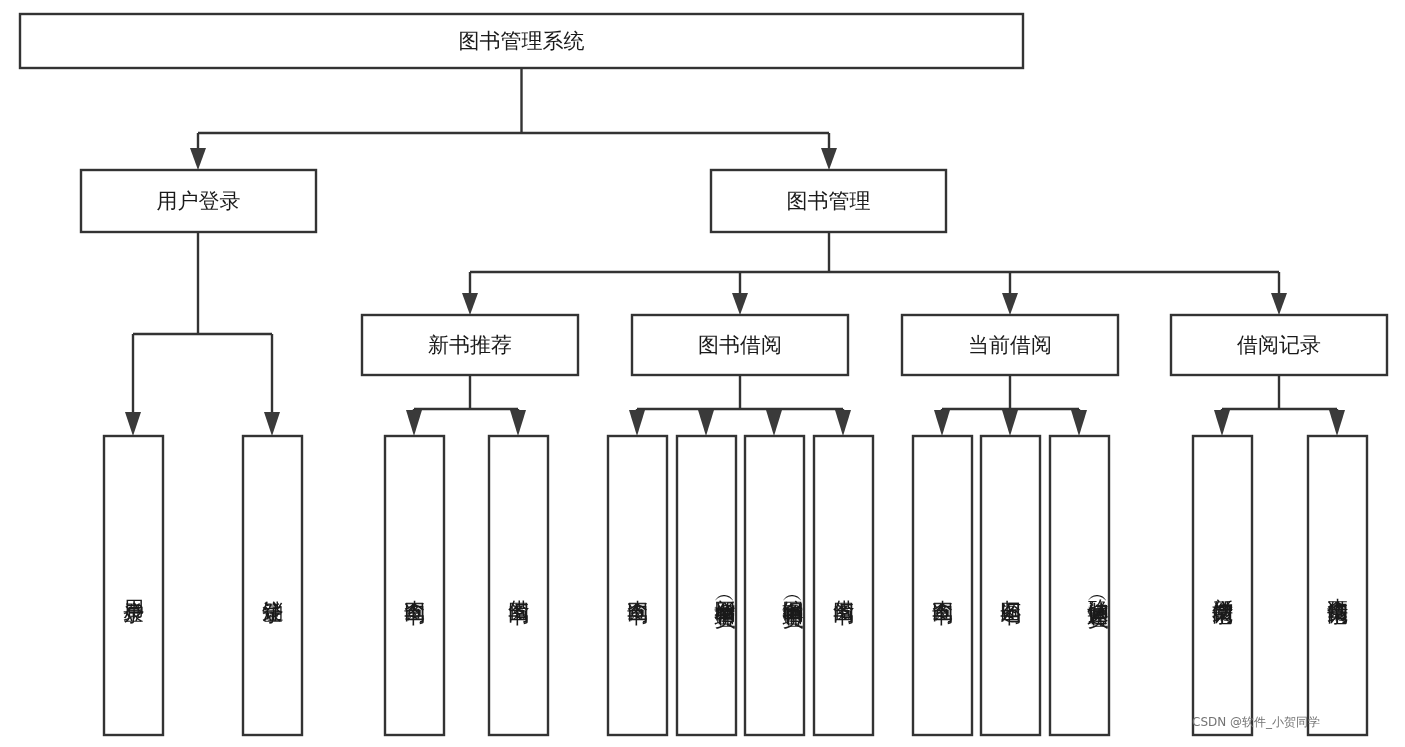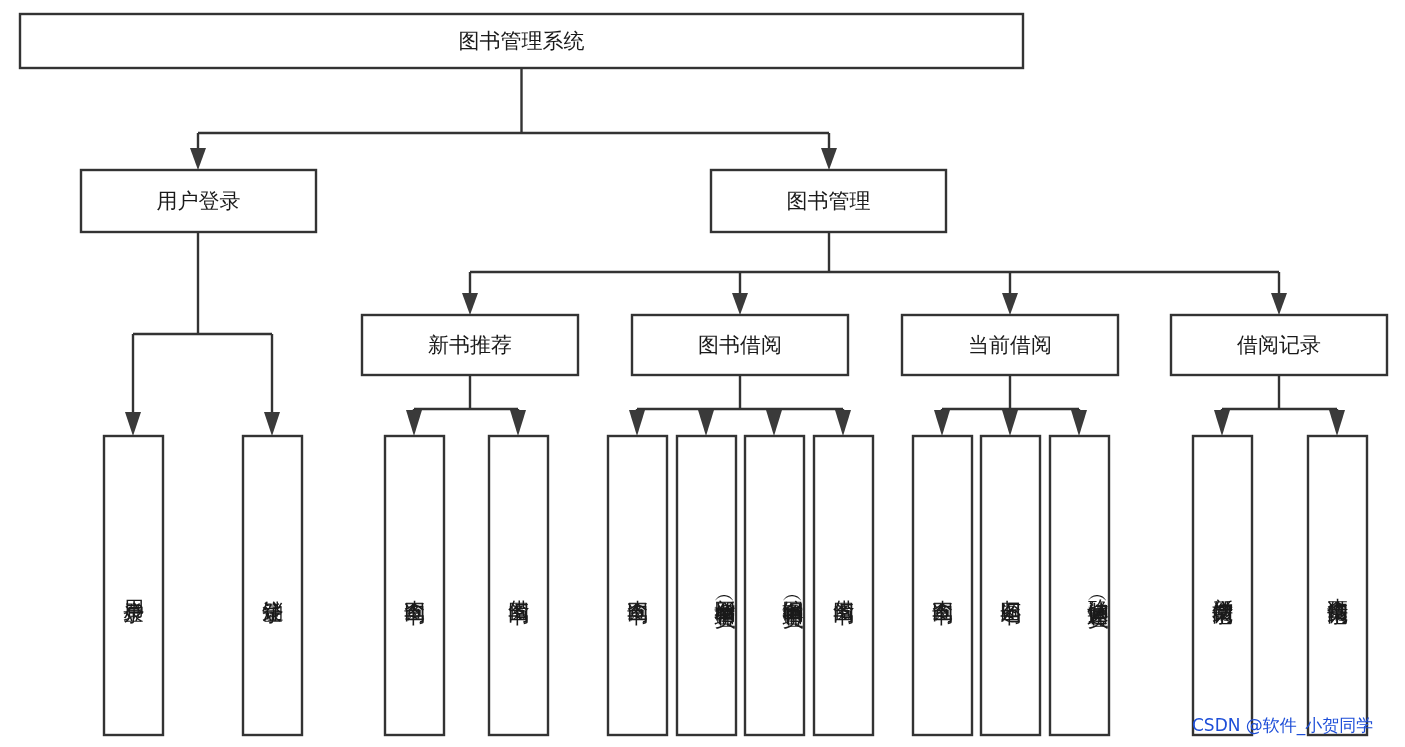--- a/index.html
+++ b/index.html
@@ -61,22 +61,22 @@
     letter-spacing: 1.5px;
     color: #1a1a1a;
     white-space: nowrap;
     text-align: center;
     pointer-events: none;
     user-select: none;
   }
   .watermark {
     position: absolute;
     font-family: "DejaVu Sans", "Liberation Sans", sans-serif;
-    font-size: 17px;
-    color: #1d4ed8;
+    font-size: 12px;
+    color: #737373;
     white-space: nowrap;
     user-select: none;
   }
 </style>
 </head>
 <body>
 
 <div id="diagram-root">
 
   <svg id="tree-svg" viewBox="0 0 1405 747">

